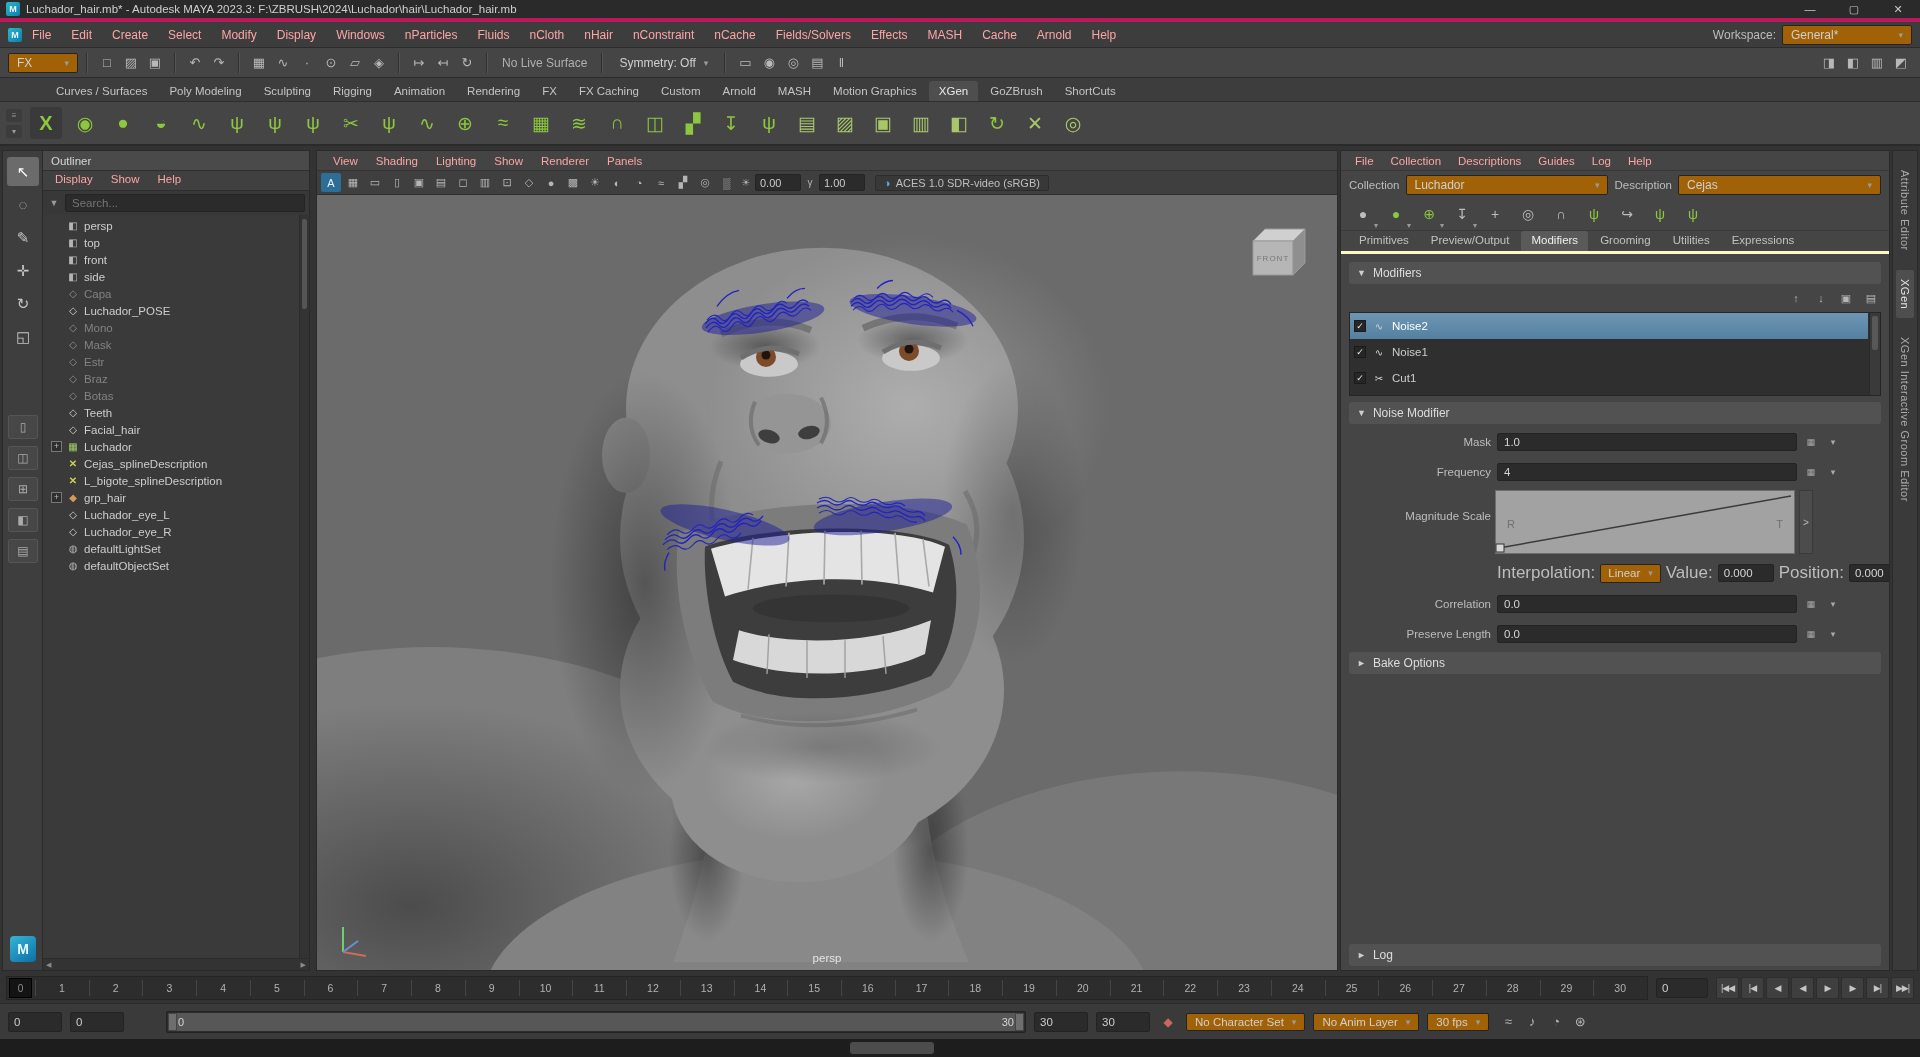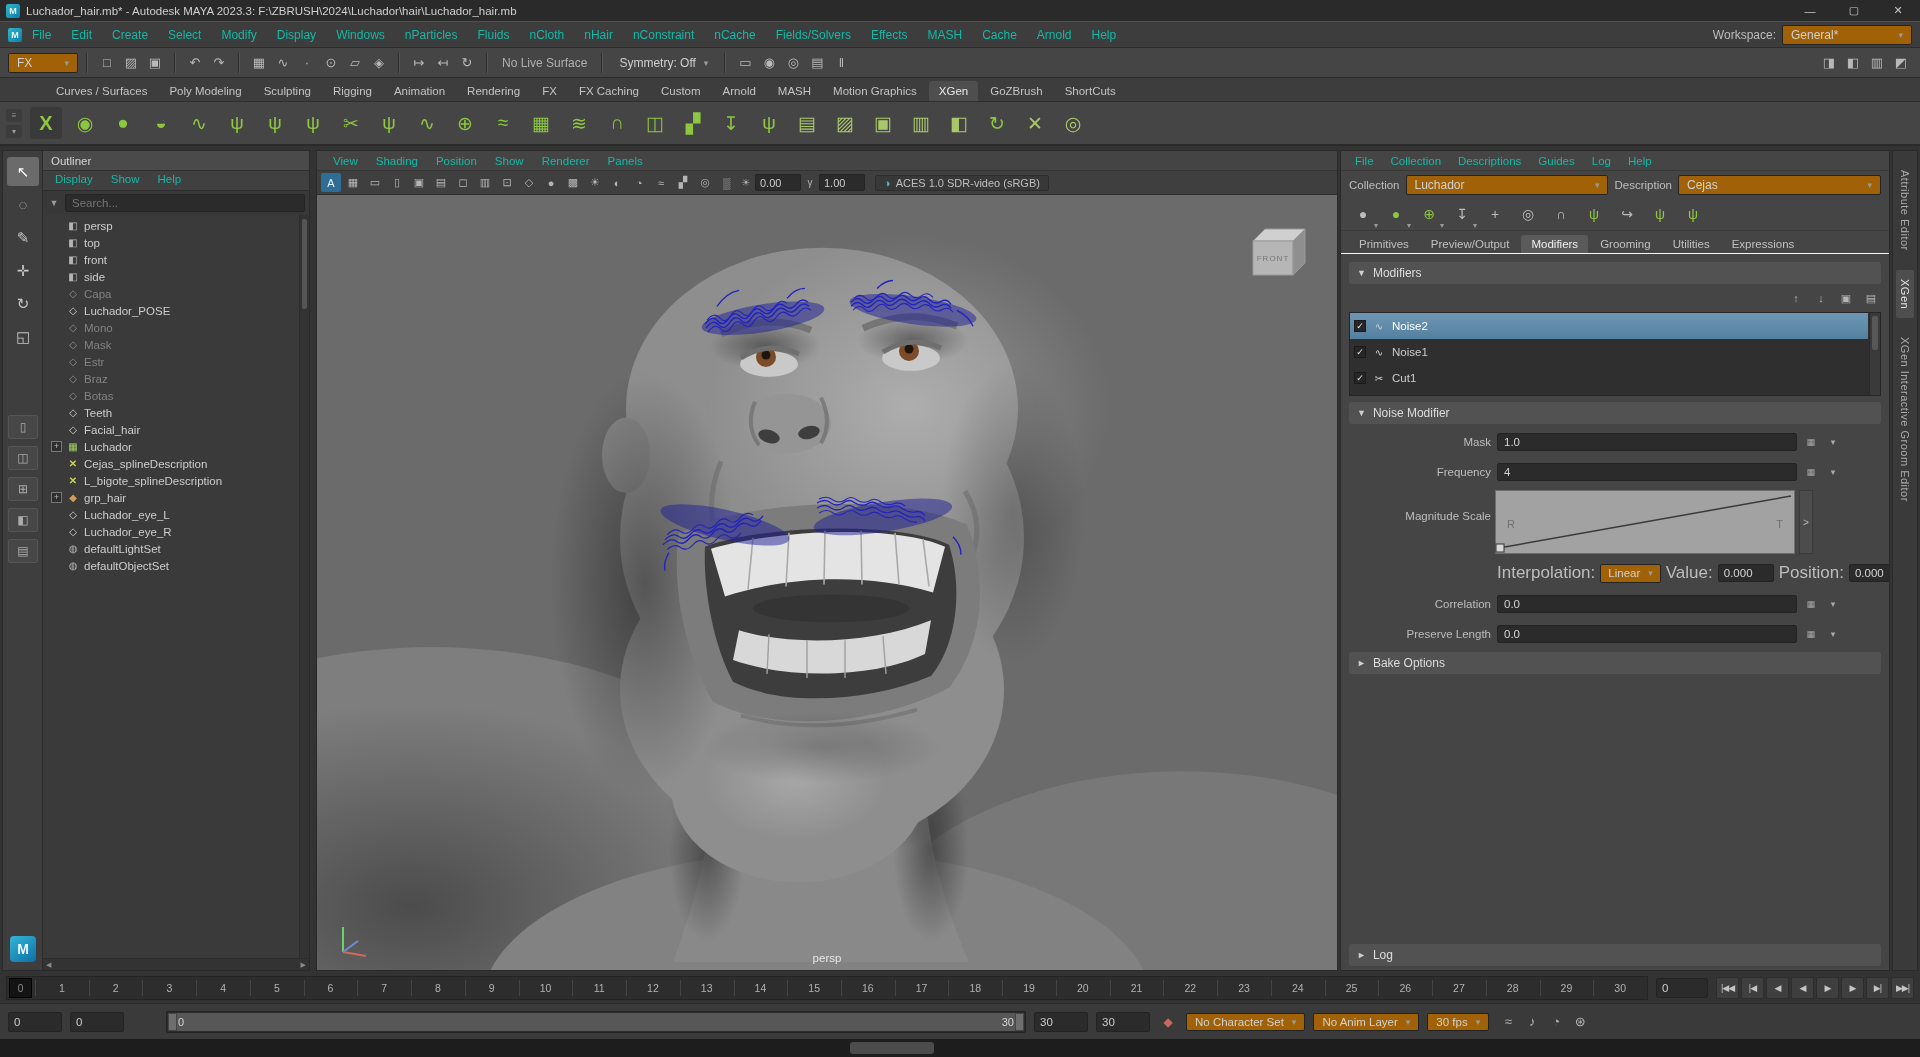--- a/index.html
+++ b/index.html
@@ -7,32 +7,32 @@
 body{position:relative;background:#333;font-family:"Liberation Sans",sans-serif;font-size:12px;color:#c8c8c8}
 .icon{display:inline-flex;align-items:center;justify-content:center;color:#b8b8b8}
 .i20{width:22px;height:22px;font-size:13px;border-radius:2px}
 .dd{display:inline-flex;align-items:center;gap:8px;background:#a16207;border:1px solid #242424;border-radius:2px;padding:2px 8px;color:#cfcfcf;white-space:nowrap}
 .dd::after{content:"▾";font-size:9px;color:#9a9a9a}
 .dd.flat{background:transparent;border:none}
 .sep{width:2px;height:20px;background:#3a3a3a;border-left:1px solid #2e2e2e;border-right:1px solid #555;margin:0 5px;flex:none}
 .igroup{display:flex;align-items:center;gap:2px}
 .spacer{flex:1}
 
-#titlebar{position:absolute;top:0;left:0;right:0;height:22px;background:#2a2a2a;display:flex;align-items:center;padding-left:6px;gap:6px;border-bottom:1px solid #be185d}
+#titlebar{position:absolute;top:0;left:0;right:0;height:22px;background:#2a2a2a;display:flex;align-items:center;padding-left:6px;gap:6px;border-bottom:4px solid #be185d}
 #titlebar .title{font-size:11.5px;color:#cfcfcf;white-space:nowrap}
 .appicon{width:14px;height:14px;border-radius:2px;background:linear-gradient(135deg,#31b6c8,#0a7fae);display:inline-flex;align-items:center;justify-content:center;color:#eaf8ff;font-size:9px;font-weight:bold}
 .appicon::after{content:"M"}
 .winbtns{margin-left:auto;display:flex;height:100%}
 .winbtn{width:44px;height:100%;display:flex;align-items:center;justify-content:center;color:#c9c9c9;font-size:11px}
 .winbtn.min::before{content:"—"}
 .winbtn.max::before{content:"▢"}
 .winbtn.close::before{content:"✕"}
 
 #menubar{position:absolute;top:22px;height:26px;left:0;right:0;background:#3d3d3d;display:flex;align-items:center;padding:0 8px;gap:1px;border-bottom:1px solid #2c2c2c}
-.menu{padding:3px 9px;color:#14b8a6;border-radius:2px;white-space:nowrap;font-size:12px}
+.menu{padding:3px 9px;color:#fca5a5;border-radius:2px;white-space:nowrap;font-size:12px}
 #menubar .ws{margin-left:auto;display:flex;align-items:center;gap:6px;color:#bdbdbd}
 #menubar .ws .dd{min-width:130px;justify-content:space-between}
 
 #statusline{position:absolute;top:48px;height:30px;left:0;right:0;background:#454545;display:flex;align-items:center;padding:0 8px;gap:3px;border-bottom:1px solid #2c2c2c}
 .menuset{width:70px;justify-content:space-between}
 .sl-text{color:#b0b0b0;padding:0 6px;white-space:nowrap}
 
 #shelftabs{position:absolute;top:78px;height:24px;left:0;right:0;background:#3d3d3d;display:flex;align-items:flex-end;padding:0 6px 0 46px;gap:2px;border-bottom:1px solid #2e2e2e}
 .stab{padding:4px 10px;font-size:11.5px;color:#c4c4c4;white-space:nowrap}
 .stab.active{background:#4e4e4e;border-radius:3px 3px 0 0;color:#e9e9e9}
@@ -98,21 +98,21 @@
 #xgenpanel{left:1340px;width:550px;display:flex;flex-direction:column;background:#454545}
 .xg-menus{height:20px;display:flex;gap:1px;padding:0 6px;align-items:center;border-bottom:1px solid #383838;flex:none}
 .xg-menus .menu{padding:2px 8px;font-size:11.5px}
 .xg-coll{height:27px;display:flex;align-items:center;gap:6px;padding:0 8px;flex:none}
 .xg-coll .lbl{color:#bdbdbd;font-size:11.5px;white-space:nowrap}
 .xg-coll .dd{flex:1;justify-content:space-between}
 .xg-toolbar{height:33px;display:flex;align-items:center;gap:5px;padding:0 8px;border-bottom:1px solid #3a3a3a;flex:none}
 .xgicon{width:28px;height:26px;position:relative;font-size:14px;display:inline-flex;align-items:center;justify-content:center;color:#bdbdbd}
 .xgicon.green{color:#8dc63f}
 .xgicon.caret::after{content:"▾";position:absolute;right:-1px;bottom:-3px;font-size:8px;color:#9a9a9a}
-.xg-tabs{height:23px;display:flex;align-items:flex-end;gap:2px;padding:0 8px;border-bottom:1px solid #fef9c3;flex:none}
+.xg-tabs{height:23px;display:flex;gap:2px;padding:0 8px;border-bottom:3px solid #fef9c3;flex:none}
 .xgtab{padding:3px 10px;font-size:11.5px;color:#c0c0c0;white-space:nowrap}
 .xgtab.active{background:#5a5a5a;border-radius:3px 3px 0 0;color:#efefef}
 .xg-body{flex:1;display:flex;flex-direction:column;padding:8px 8px 4px;gap:6px;overflow:hidden}
 .sect{height:22px;background:#525252;border-radius:3px;display:flex;align-items:center;gap:7px;padding:0 8px;color:#dcdcdc;font-size:12px;flex:none}
 .sect::before{content:"▼";font-size:9px;color:#cfcfcf}
 .sect.closed::before{content:"►"}
 .stack-tools{display:flex;justify-content:flex-end;gap:5px;height:16px;flex:none}
 .sticon{width:20px;height:16px;font-size:11px;color:#b5b5b5;display:inline-flex;align-items:center;justify-content:center}
 .mlist{height:84px;background:#2f2f2f;border:1px solid #262626;position:relative;padding-right:12px;overflow:hidden;flex:none}
 .mrow{height:19px;display:flex;align-items:center;gap:6px;padding:13px 4px;font-size:11.5px;color:#ccc}
@@ -496,21 +496,21 @@
       <span>◀</span>
       <span>▶</span>
     </div>
   </div>
 
   <div id="viewport" class="panel">
     <div class="vp-menus">
 
     <span class="menu">View</span>
         <span class="menu">Shading</span>
-        <span class="menu">Position</span>
+        <span class="menu">Lighting</span>
         <span class="menu">Show</span>
         <span class="menu">Renderer</span>
         <span class="menu">Panels</span>
       </div>
     <div class="vp-bar">
       <div class="igroup">
 
       <span class="icon i18 accent">A</span>
           <span class="icon i18">▦</span>
           <span class="icon i18">▭</span>

